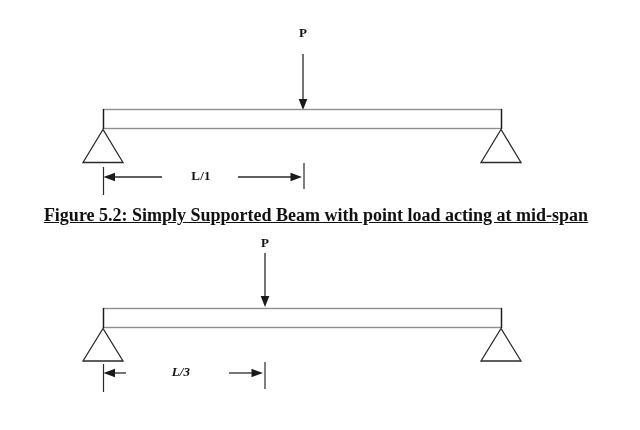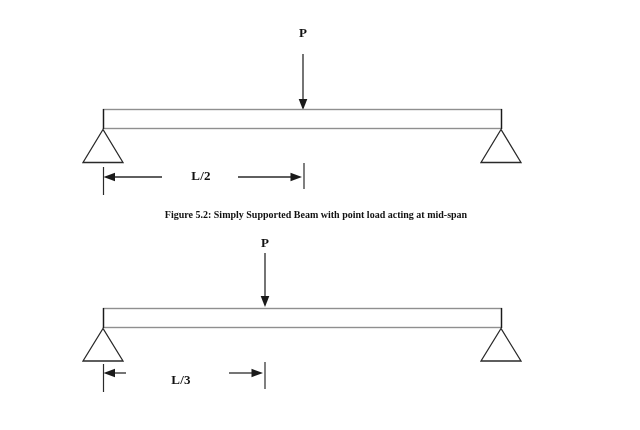--- a/index.html
+++ b/index.html
@@ -15,21 +15,21 @@
   #diagram-svg { position: absolute; left: 0; top: 0; }
   .lbl {
     position: absolute;
     text-align: center;
     font-weight: bold;
     color: #111111;
     white-space: nowrap;
   }
   .load-label   { font-size: 13px; line-height: 14px; }
   .dim-label    { font-size: 13px; line-height: 15px; letter-spacing: 0.2px; }
-  .caption      { font-size: 10px; line-height: 16px; }
+  .caption      { font-size: 18px; line-height: 16px; text-decoration: underline; }
 </style>
 </head>
 <body>
 
 <div id="canvas">
 
   <svg id="diagram-svg" width="640" height="430" viewBox="0 0 640 430">
 
     <g>
 
@@ -81,22 +81,22 @@
         <line x1="106" y1="373" x2="126" y2="373" stroke="#2a2a2a" stroke-width="1.3"></line>
         <polygon points="103.5,373 115,368.8 115,377.2" fill="#1a1a1a"></polygon>
         <line x1="229" y1="373" x2="259" y2="373" stroke="#2a2a2a" stroke-width="1.3"></line>
         <polygon points="263,373 251.5,368.8 251.5,377.2" fill="#1a1a1a"></polygon>
       </g>
     </g>
   </svg>
 
   <div class="lbl load-label" style="left:291px; top:26px; width:24px;">P</div>
 
-  <div class="lbl dim-label" style="left:179px; top:168px; width:44px;">L/2</div>
+  <div class="lbl dim-label" style="left:179px; top:168px; width:44px;">L/1</div>
 
   <div class="lbl caption" style="left:0px; top:207px; width:632px;">Figure 5.2: Simply Supported Beam with point load acting at mid-span</div>
 
   <div class="lbl load-label" style="left:253px; top:236px; width:24px;">P</div>
 
-  <div class="lbl dim-label" style="left:159px; top:372px; width:44px;">L/3</div>
+  <div class="lbl dim-label" style="left:159px; top:364px; width:44px;font-style:italic;">L/3</div>
 
 
 </div>
 
 </body></html>

